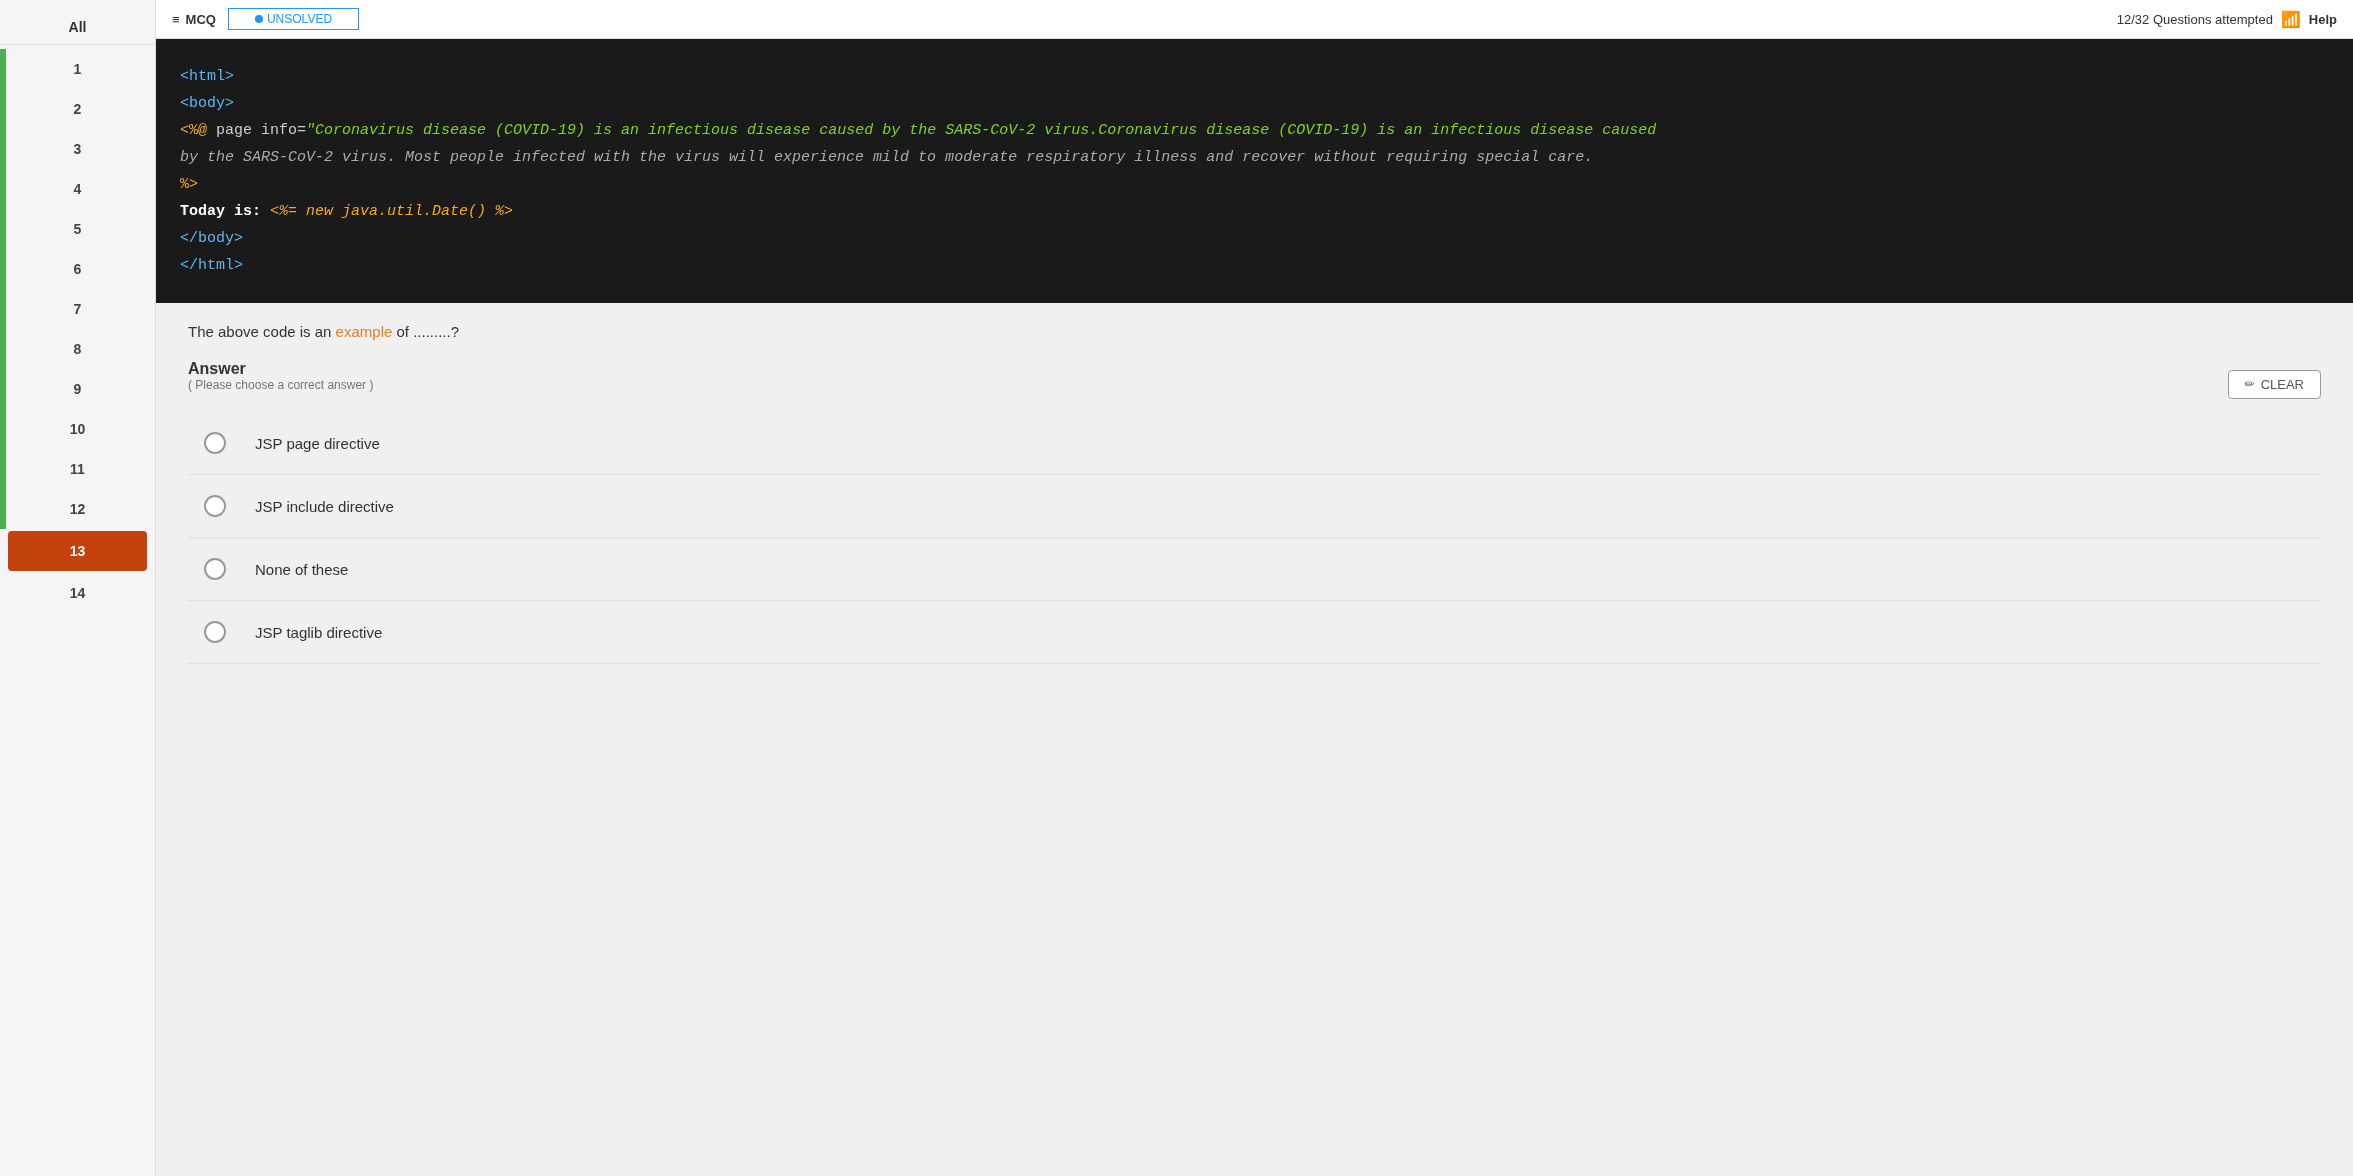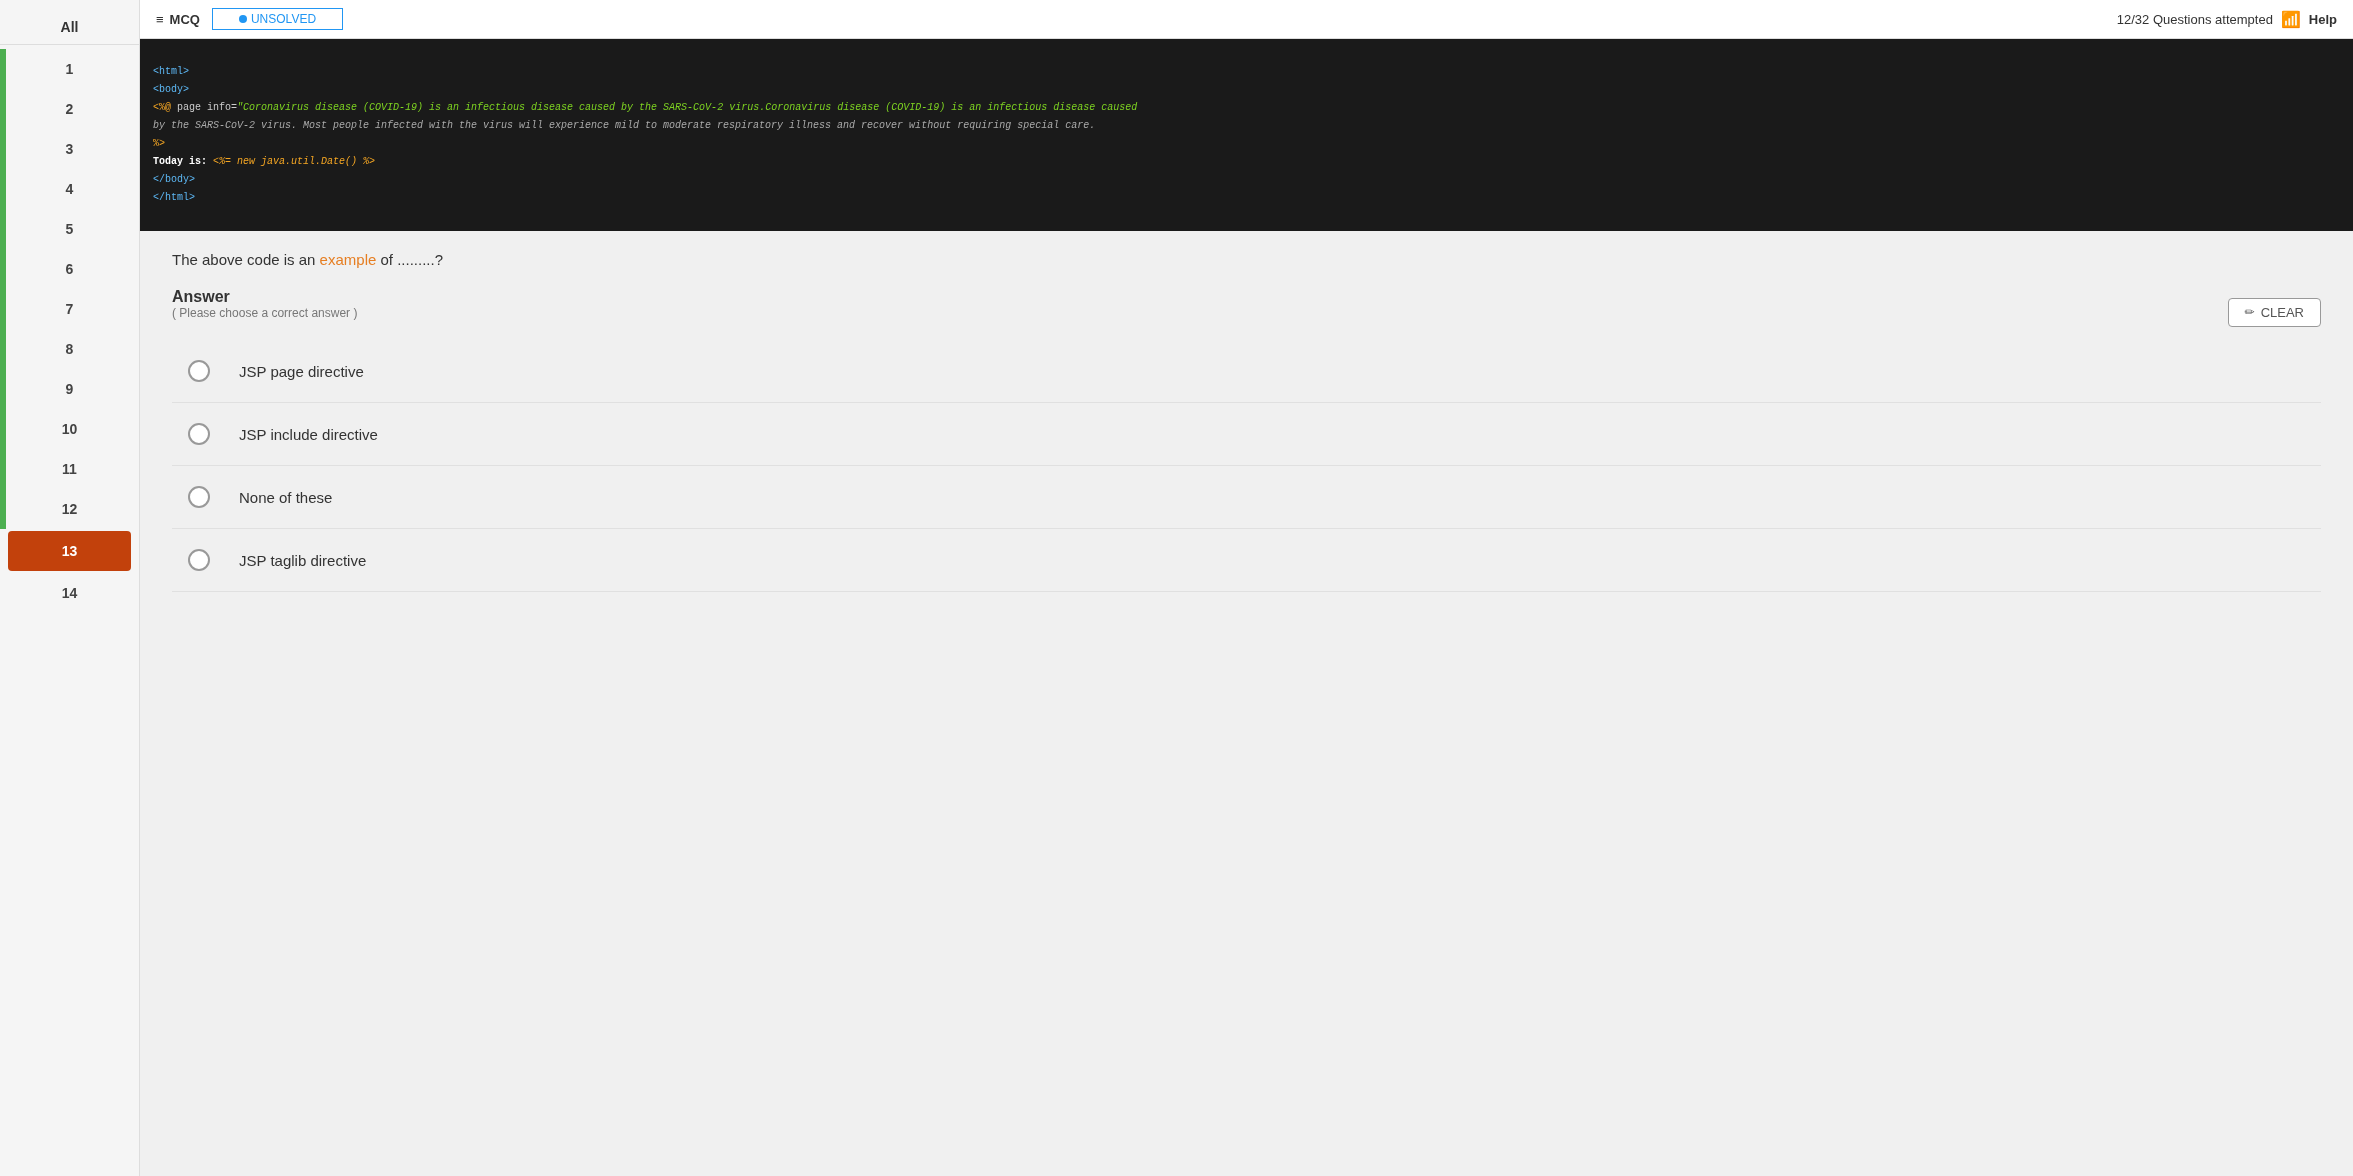--- a/index.html
+++ b/index.html
@@ -6,21 +6,21 @@
     body {
       font-family: Arial, sans-serif;
       background: #f0f0f0;
       display: flex;
       height: 100vh;
       overflow: hidden;
     }
 
     
     .sidebar {
-      width: 140px;
+      width: 156px;
       background: #f5f5f5;
       display: flex;
       flex-direction: column;
       align-items: center;
       padding-top: 10px;
       border-right: 1px solid #ddd;
       overflow-y: auto;
       flex-shrink: 0;
     }
     .sidebar-top {
@@ -131,23 +131,23 @@
     }
     .help-text {
       font-size: 13px;
       color: #333;
       font-weight: bold;
     }
 
     
     .code-block {
       background: #1a1a1a;
-      padding: 24px 13px;
+      padding: 24px 24px;
       font-family: 'Courier New', monospace;
-      font-size: 10px;
+      font-size: 15px;
       line-height: 1.8;
       color: #ccc;
       margin: 0;
     }
     .code-block .tag { color: #5db8f5; }
     .code-block .attr-val { color: #7ed321; font-style: italic; }
     .code-block .directive { color: #f5a623; }
     .code-block .comment-text { color: #aaa; font-style: italic; }
     .code-block .bold-text { color: #fff; font-weight: bold; }
     .code-block .jsp-expr { color: #f5a623; font-style: italic; }

